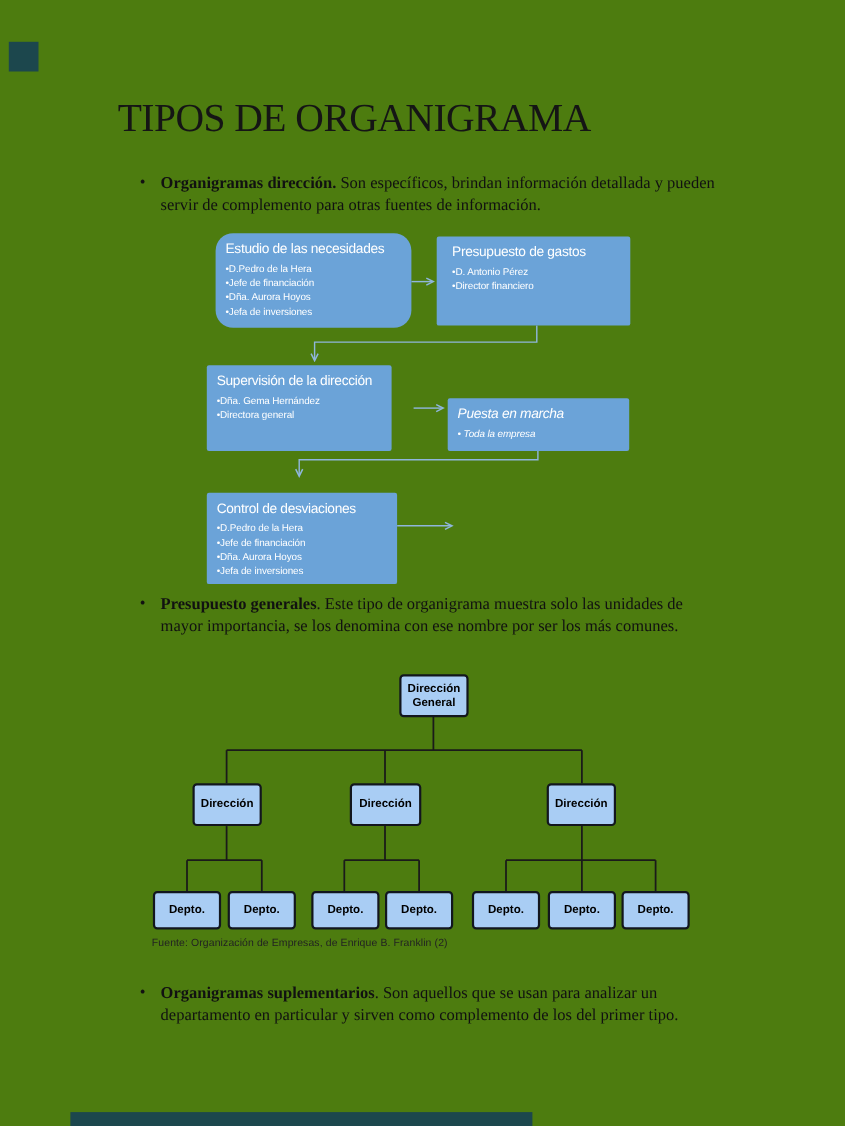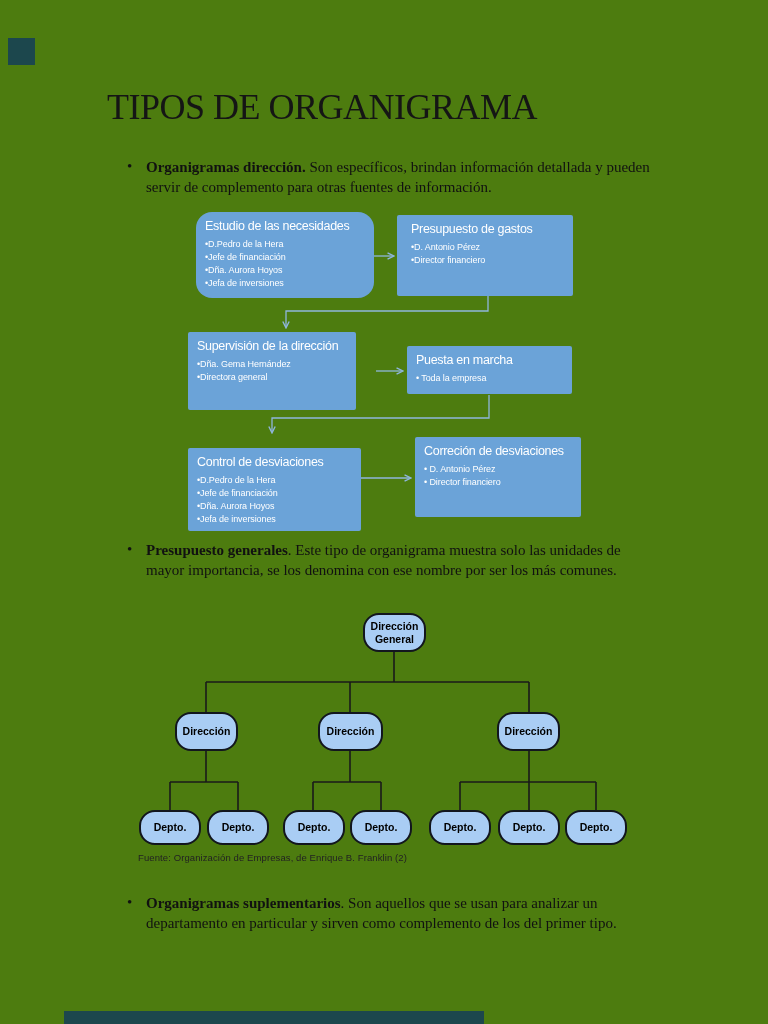--- a/index.html
+++ b/index.html
@@ -21,21 +21,21 @@
   .bullet .dot{position:absolute;left:0;top:-1px;font-size:15px;}
   .bullet .txt{display:block;margin-left:19px;width:516px;}
   .overlay{position:absolute;left:0;top:0;pointer-events:none;}
   .fc-conn{stroke:var(--fc-line);stroke-width:1.3;fill:none;}
   .arrhead{stroke:var(--fc-line);stroke-width:1.5;fill:none;}
   .fc-box{position:absolute;background:var(--fc-fill);color:#ffffff;border-radius:2px;
           padding:7px 9px;font-family:"Liberation Sans",sans-serif;}
   .fc-title{font-size:12.5px;letter-spacing:-0.3px;margin-bottom:5px;white-space:nowrap;}
   .fc-item{font-size:9px;line-height:13px;letter-spacing:-0.1px;white-space:nowrap;}
   .oc-line{stroke:var(--oc-line);stroke-width:1.6;fill:none;}
-  .oc-box{position:absolute;background:var(--oc-fill);border:2px solid #12161e;border-radius:16px;
+  .oc-box{position:absolute;background:var(--oc-fill);border:2px solid #12161e;border-radius:4px;
           display:flex;align-items:center;justify-content:center;text-align:center;
           font-family:"Liberation Sans",sans-serif;font-weight:bold;color:#000;
           font-size:10.5px;line-height:1.2;}
   .caption{position:absolute;left:138px;top:852px;font-family:"Liberation Sans",sans-serif;
            font-size:9.5px;color:#222;letter-spacing:0.1px;white-space:nowrap;}
 </style>
 </head>
 <body>
 
 <div class="page">
@@ -75,38 +75,33 @@
     <div class="fc-item">•D. Antonio Pérez</div>
     <div class="fc-item">•Director financiero</div>
   </div>
 
   <div class="fc-box" style="left:188px;top:332px;width:168px;height:78px;">
     <div class="fc-title">Supervisión de la dirección</div>
     <div class="fc-item">•Dña. Gema Hernández</div>
     <div class="fc-item">•Directora general</div>
   </div>
 
-  <div class="fc-box" style="left:407px;top:346px;width:165px;height:48px;">
+  <div class="fc-box" style="left:407px;top:362px;width:165px;height:48px;font-style:italic;">
     <div class="fc-title">Puesta en marcha</div>
     <div class="fc-item">• Toda la empresa</div>
   </div>
 
   <div class="fc-box" style="left:188px;top:448px;width:173px;height:83px;">
     <div class="fc-title">Control de desviaciones</div>
     <div class="fc-item">•D.Pedro de la Hera</div>
     <div class="fc-item">•Jefe de financiación</div>
     <div class="fc-item">•Dña. Aurora Hoyos</div>
     <div class="fc-item">•Jefa de inversiones</div>
   </div>
 
-  <div class="fc-box" style="left:415px;top:437px;width:166px;height:80px;">
-    <div class="fc-title">Correción de desviaciones</div>
-    <div class="fc-item">• D. Antonio Pérez</div>
-    <div class="fc-item">• Director financiero</div>
-  </div>
 
   <div class="bullet" style="top:540px;">
     <span class="dot">•</span>
     <span class="txt"><b>Presupuesto generales</b><span>. Este tipo de organigrama muestra solo las unidades de mayor importancia, se los denomina con ese nombre por ser los más comunes.</span></span>
   </div>
 
   <svg class="overlay" width="768" height="1024">
     <path class="oc-line" d="M394,651 V682"></path>
     <path class="oc-line" d="M206,682 H529"></path>
     <path class="oc-line" d="M206,682 V712"></path>

